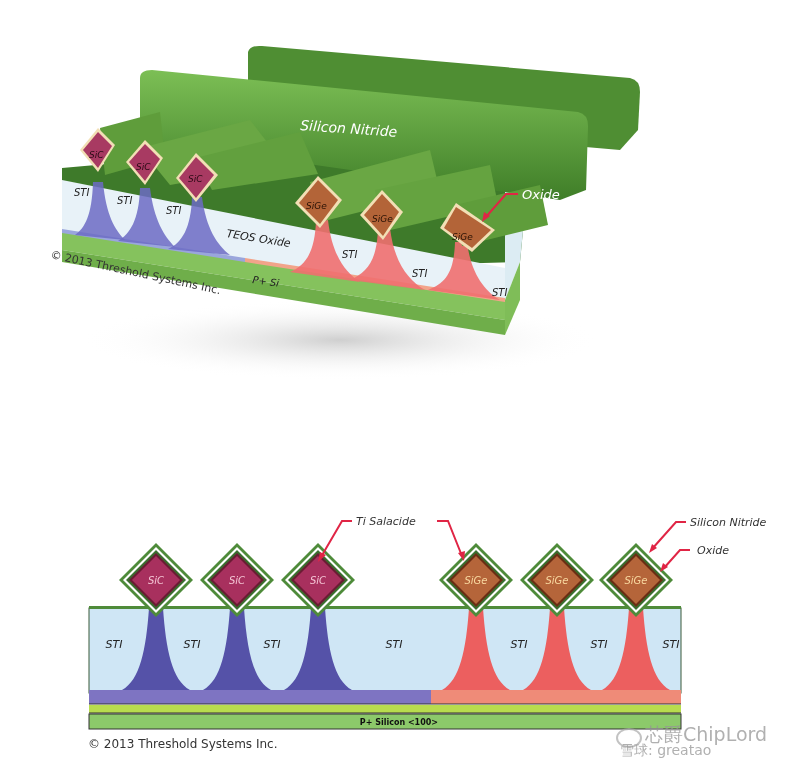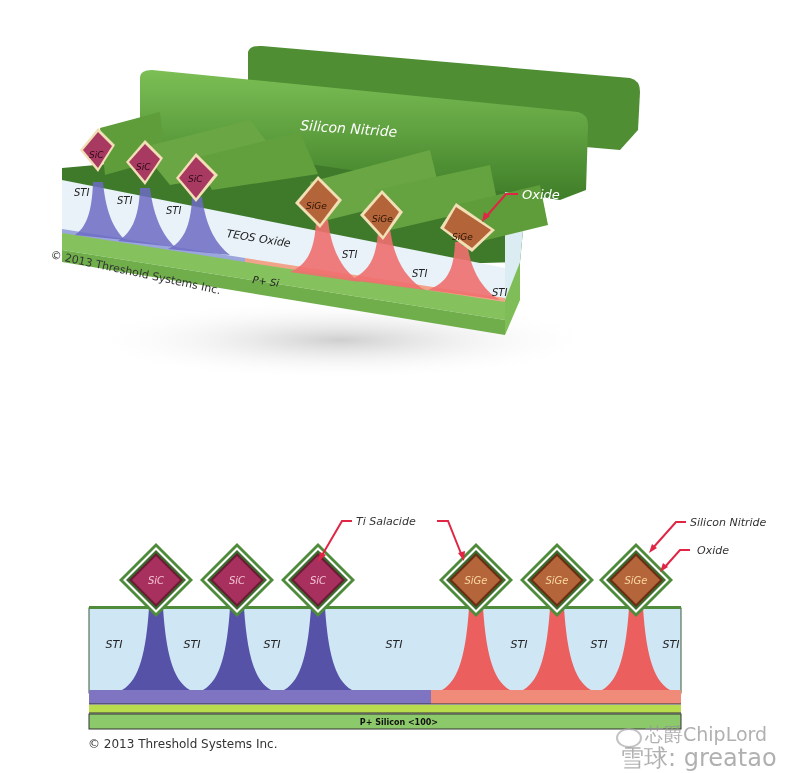--- a/index.html
+++ b/index.html
@@ -209,14 +209,14 @@
   <text class="lbl" x="671" y="648" font-size="11" fill="#222" text-anchor="middle">STI</text>
 
   <text x="438" y="725" font-size="8" font-weight="bold" fill="#111" text-anchor="end" font-family="DejaVu Sans, sans-serif">P+ Silicon &lt;100&gt;</text>
 </svg>
 
 <div class="copy" style="left:88px; top:737px;">© 2013 Threshold Systems Inc.</div>
 
 <div class="wm" style="left:600px; top:722px; width:200px; height:50px;">
   <div style="position:absolute; left:16px; top:6px; width:22px; height:16px; border-radius:50%; border:2px solid rgba(170,170,170,0.7);"></div>
   <div style="position:absolute; left:45px; top:0px; font-size:19px;">芯爵ChipLord</div>
-  <div style="position:absolute; left:20px; top:20px; font-size:24px;">雪球: greatao</div>
+  <div style="position:absolute; left:20px; top:20px; font-size:14px;">雪球: greatao</div>
 </div>
 
 </body></html>

